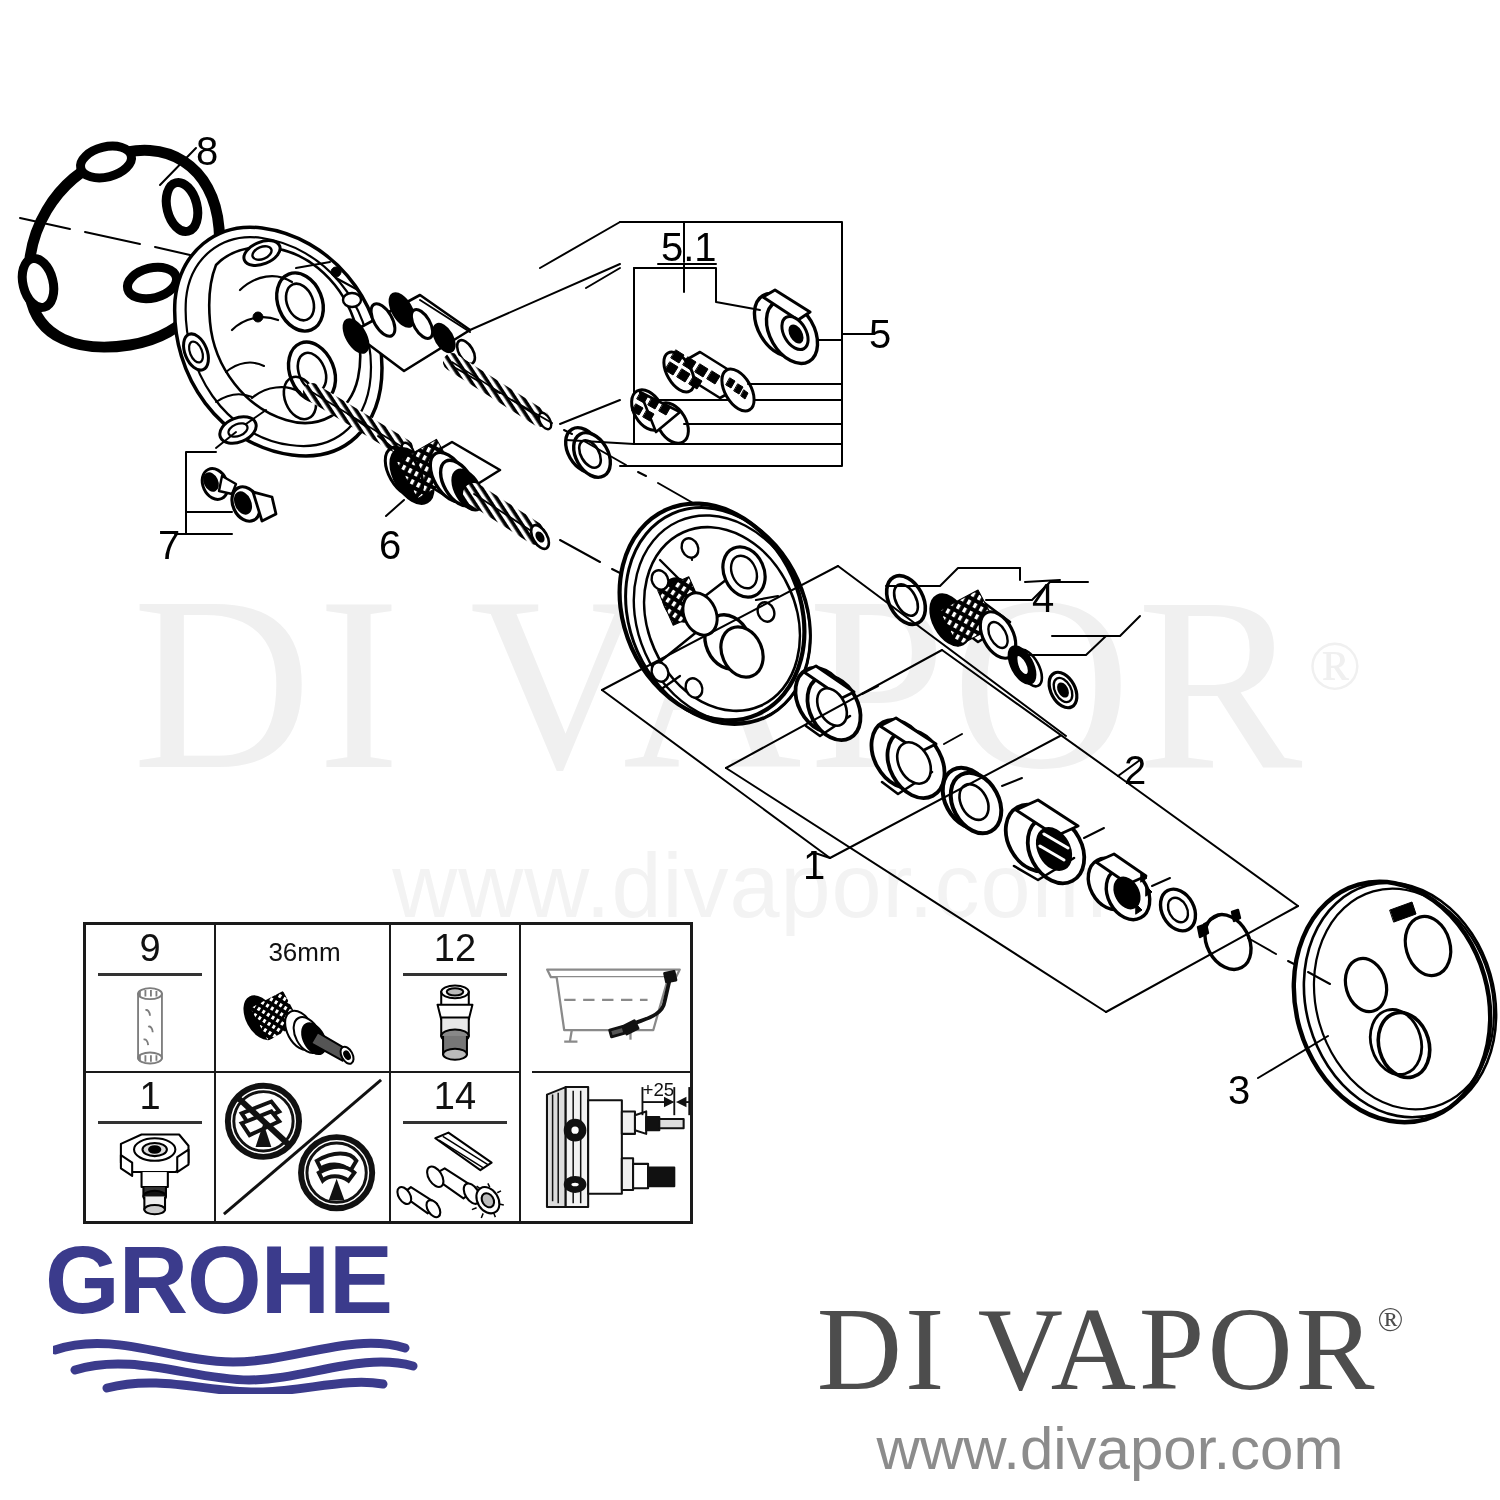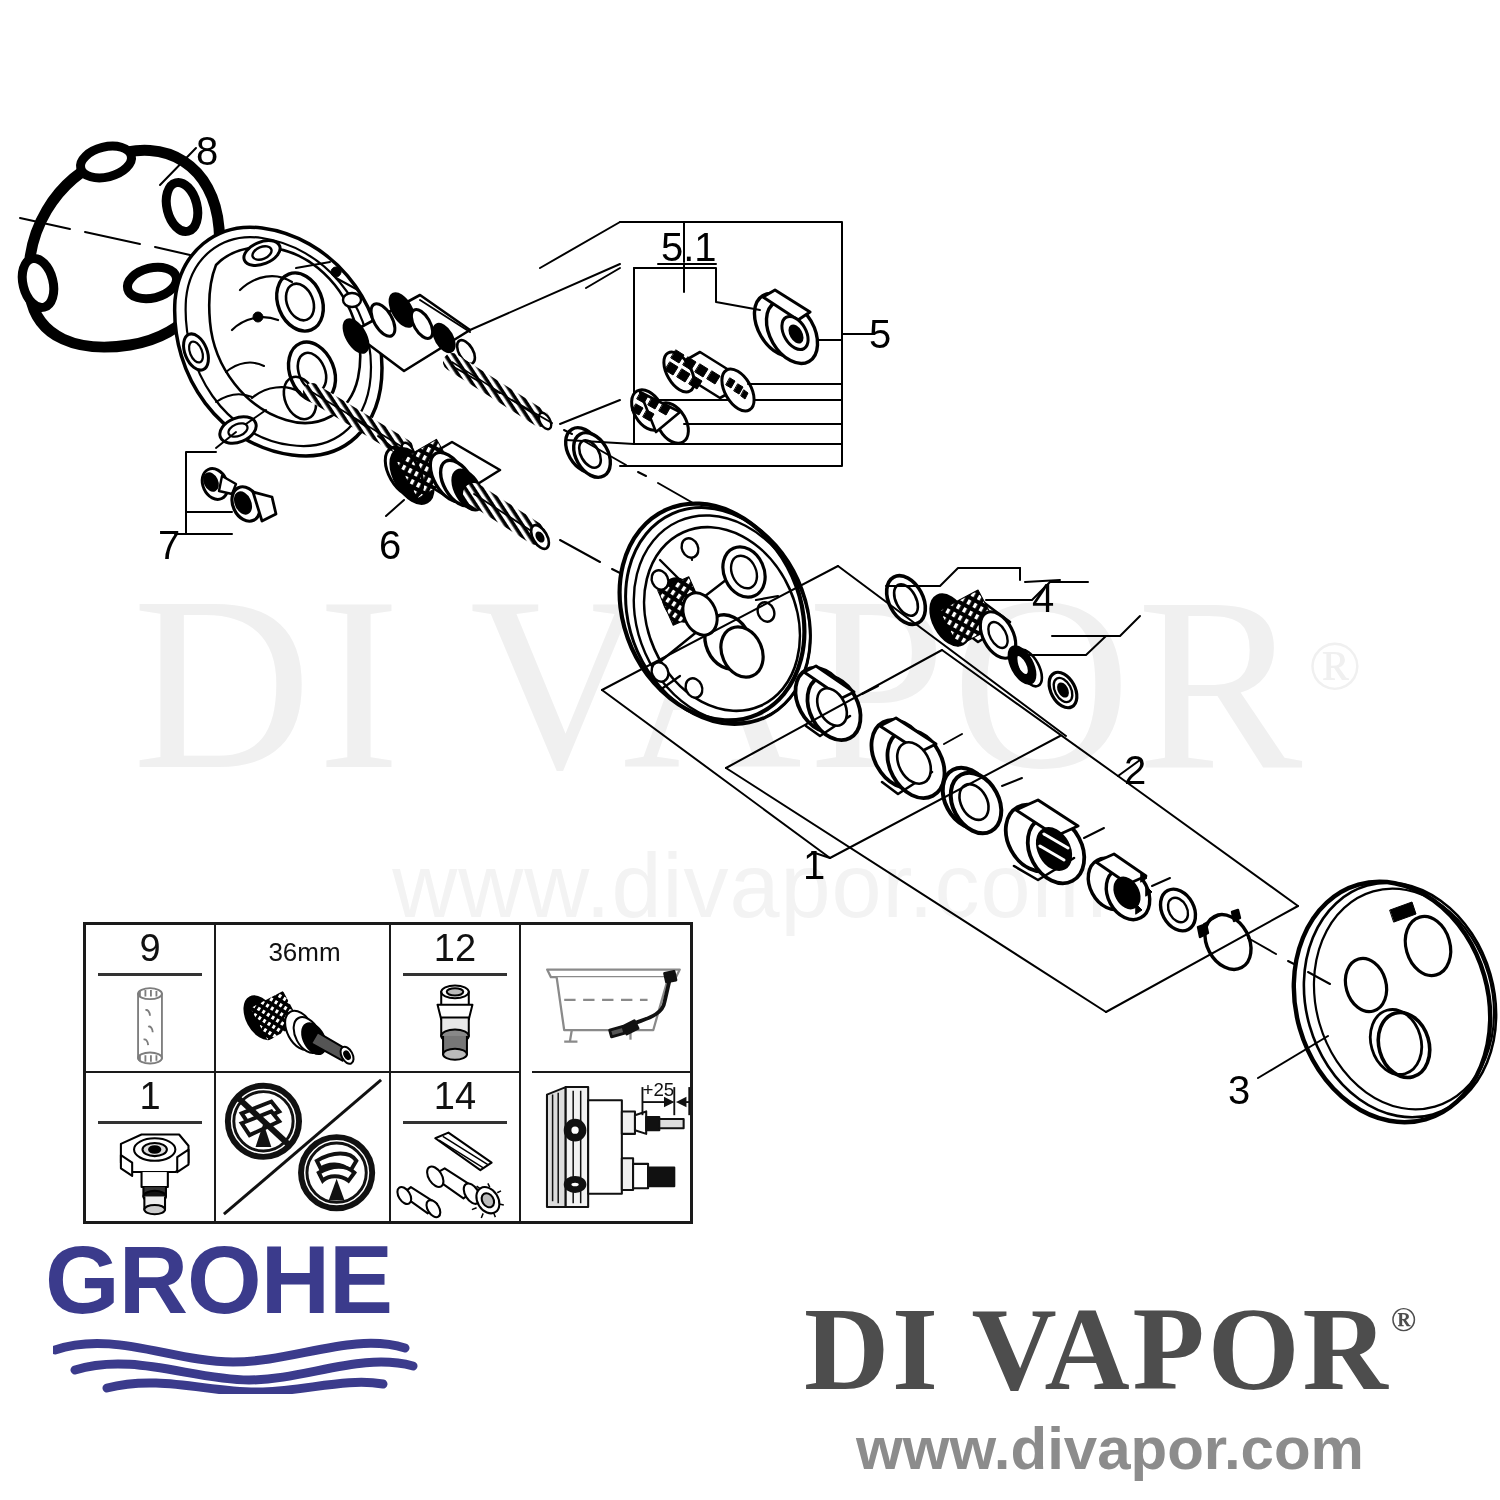--- a/index.html
+++ b/index.html
@@ -168,21 +168,20 @@
     height: 58px;
   }
   #divapor-logo {
     position: absolute;
     left: 745px;
     top: 1288px;
     width: 730px;
     height: 175px;
     z-index: 4;
     text-align: center;
-    font-weight: bold;
   }
   #divapor-word {
     font-family: "Liberation Serif", serif;
     font-size: 118px;
     color: #4d4d4d;
     letter-spacing: 3px;
     line-height: 1.05;
     white-space: nowrap;
   }
   #divapor-word .reg {

